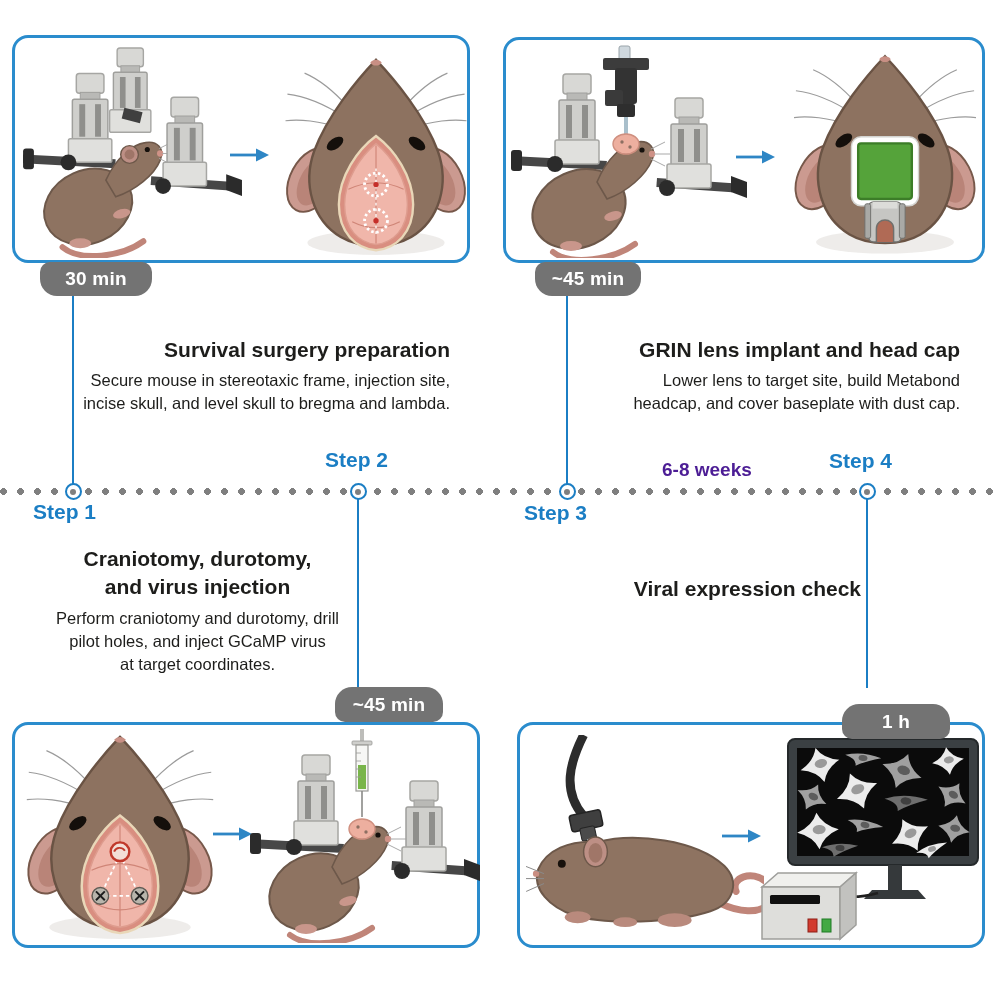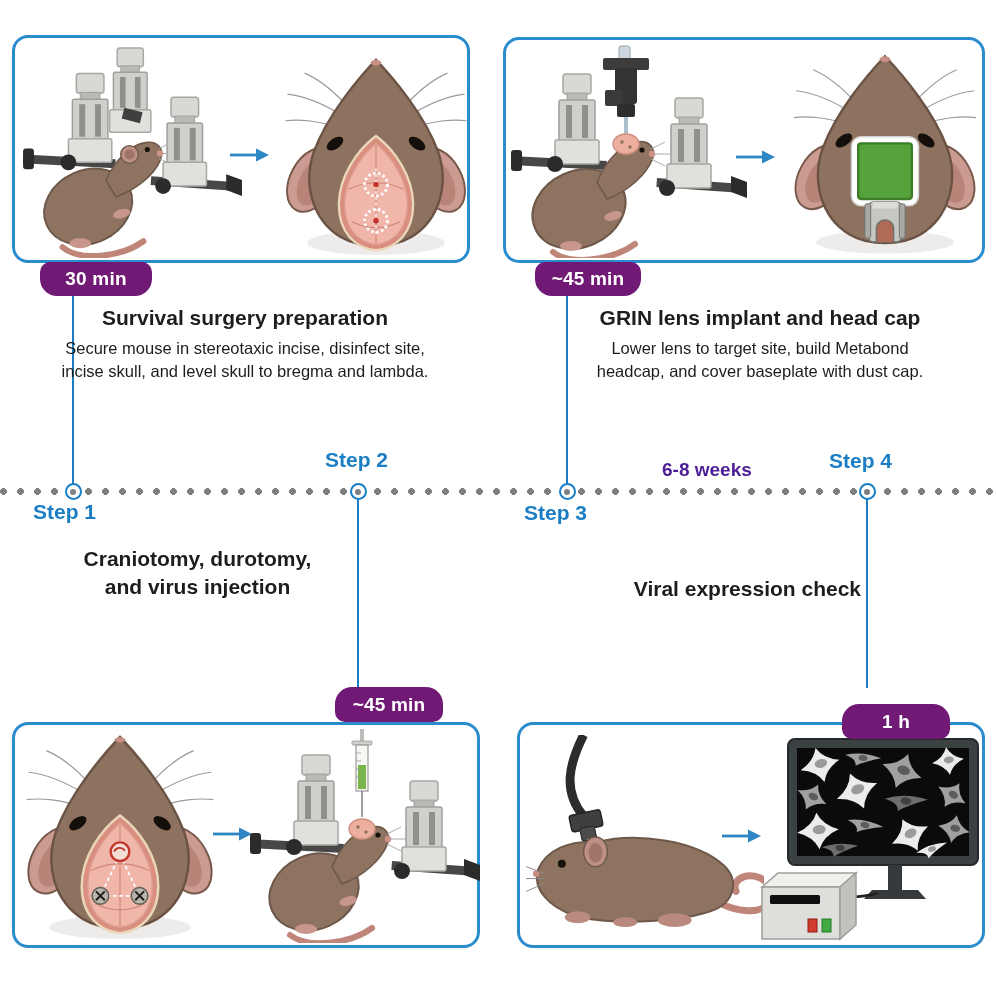--- a/index.html
+++ b/index.html
@@ -6,42 +6,42 @@
   body{
     width:996px;height:996px;position:relative;overflow:hidden;
     background:#ffffff;font-family:"Liberation Sans", sans-serif;
   }
   .panel{
     position:absolute;background:#fff;border:3px solid #2a8ccd;
     border-radius:16px;box-sizing:border-box;z-index:1;
   }
   .panel > *{position:absolute;}
   .badge{
-    position:absolute;background:#701a75;color:#fff;font-weight:bold;
+    position:absolute;background:#737373;color:#fff;font-weight:bold;
     font-size:19px;display:flex;align-items:center;justify-content:center;
     z-index:3;letter-spacing:.2px;
   }
   .badge.hang{border-radius:10px 10px 17px 17px;}
   .badge.rise{border-radius:17px 17px 10px 10px;}
   .connector{position:absolute;width:2.5px;background:#1b7ec4;z-index:1;}
   .timeline-dots{
     position:absolute;left:0;top:488px;width:996px;height:7px;z-index:1;
     background-image:radial-gradient(circle 3.3px at 3.5px 3.5px,#7f7f7f 97%,rgba(0,0,0,0) 100%);
     background-size:17px 7px;background-repeat:repeat-x;
   }
   .node{
     position:absolute;width:17px;height:17px;border:2.5px solid #1b7ec4;
     border-radius:50%;background:#fff;box-sizing:border-box;z-index:2;
     display:flex;align-items:center;justify-content:center;
   }
   .node-dot{width:6px;height:6px;border-radius:50%;background:#7f7f7f;}
   .step-label{position:absolute;color:#1b7ec4;font-weight:bold;font-size:21px;z-index:2;}
   .interval-label{position:absolute;color:#4c1d95;font-weight:bold;font-size:19px;z-index:2;}
   .textblock{position:absolute;color:#1d1d1b;z-index:2;}
-  .textblock.center{text-align:center;}
+  .textblock.center{text-align:right;margin-top:32px;}
   .textblock.right{text-align:right;}
   .tb-title{font-size:21px;font-weight:bold;line-height:1.35;margin-bottom:5px;}
   .tb-desc{font-size:16.5px;line-height:1.4;}
   svg{display:block;}
 </style>
 </head>
 <body>
 
 <div class="panel" style="left:12px;top:35px;width:458px;height:228px;">
   <svg style="left:8px;top:8px;" width="222" height="212" viewBox="0 0 225 215">
@@ -454,35 +454,40 @@
 <div class="step-label" style="left:33px;top:500px;">Step 1</div>
 <div class="step-label" style="left:325px;top:448px;">Step 2</div>
 <div class="step-label" style="left:524px;top:501px;">Step 3</div>
 <div class="step-label" style="left:829px;top:449px;">Step 4</div>
 
 <div class="interval-label" style="left:662px;top:459px;">6-8 weeks</div>
 
 <div class="textblock center" style="left:40px;top:304px;width:410px;">
   <div class="tb-title">Survival surgery preparation</div>
   <div class="tb-desc">
-    <div>Secure mouse in stereotaxic incise, disinfect site,</div>
+    <div>Secure mouse in stereotaxic frame, injection site,</div>
     <div>incise skull, and level skull to bregma and lambda.</div>
   </div>
 </div>
 
 <div class="textblock center" style="left:560px;top:304px;width:400px;">
   <div class="tb-title">GRIN lens implant and head cap</div>
   <div class="tb-desc">
     <div>Lower lens to target site, build Metabond</div>
     <div>headcap, and cover baseplate with dust cap.</div>
   </div>
 </div>
 
 <div class="textblock right" style="left:40px;top:545px;width:315px;text-align:center;">
   <div class="tb-title">
     <div>Craniotomy, durotomy,</div>
     <div>and virus injection</div>
   </div>
+  <div class="tb-desc">
+    <div>Perform craniotomy and durotomy, drill</div>
+    <div>pilot holes, and inject GCaMP virus</div>
+    <div>at target coordinates.</div>
+  </div>
 </div>
 
 <div class="textblock right" style="left:545px;top:575px;width:316px;text-align:right;">
   <div class="tb-title">Viral expression check</div>
 </div>
 
 </body></html>

